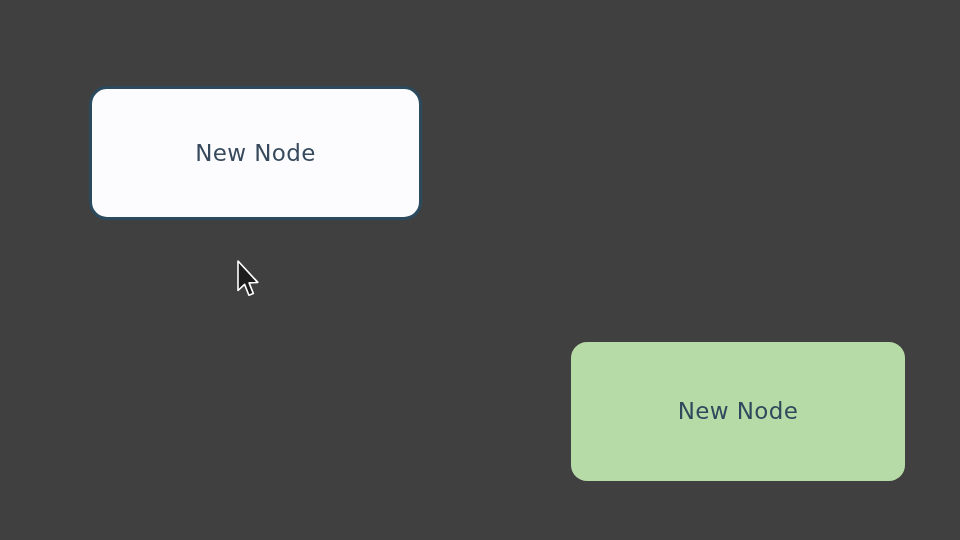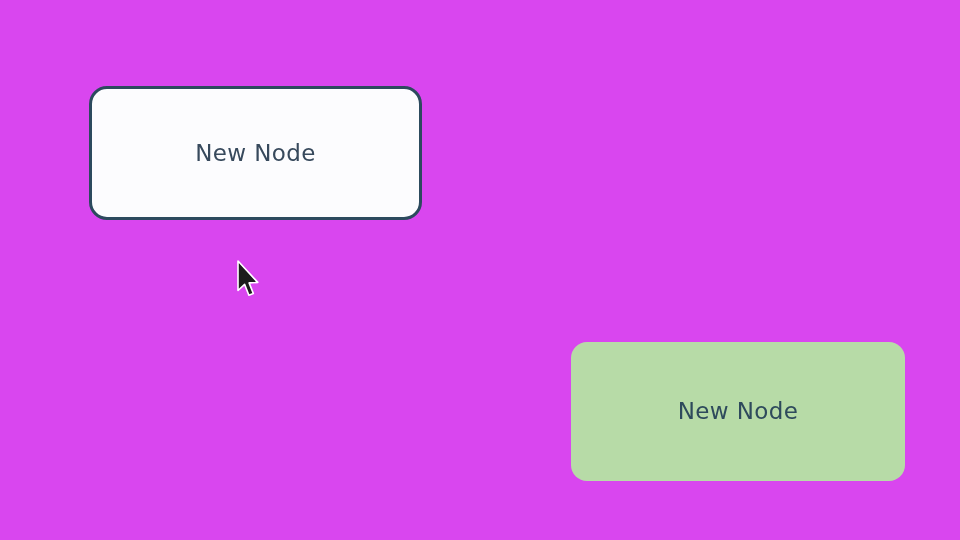--- a/index.html
+++ b/index.html
@@ -13,21 +13,21 @@
     font-family: "DejaVu Sans", sans-serif;
     overflow: hidden;
     position: relative;
   }
 
   #canvas {
     position: absolute;
     inset: 0;
     width: 960px;
     height: 540px;
-    background: #d946ef;
+    background: #404040;
   }
 
   .node {
     position: absolute;
     box-sizing: border-box;
     display: flex;
     align-items: center;
     justify-content: center;
     user-select: none;
   }

